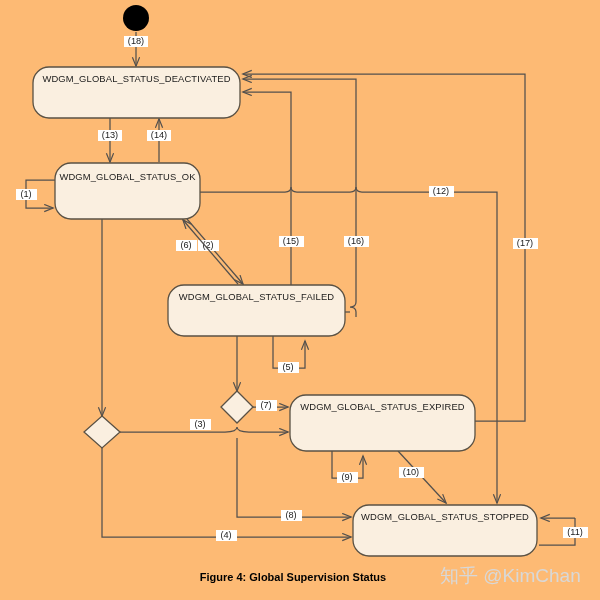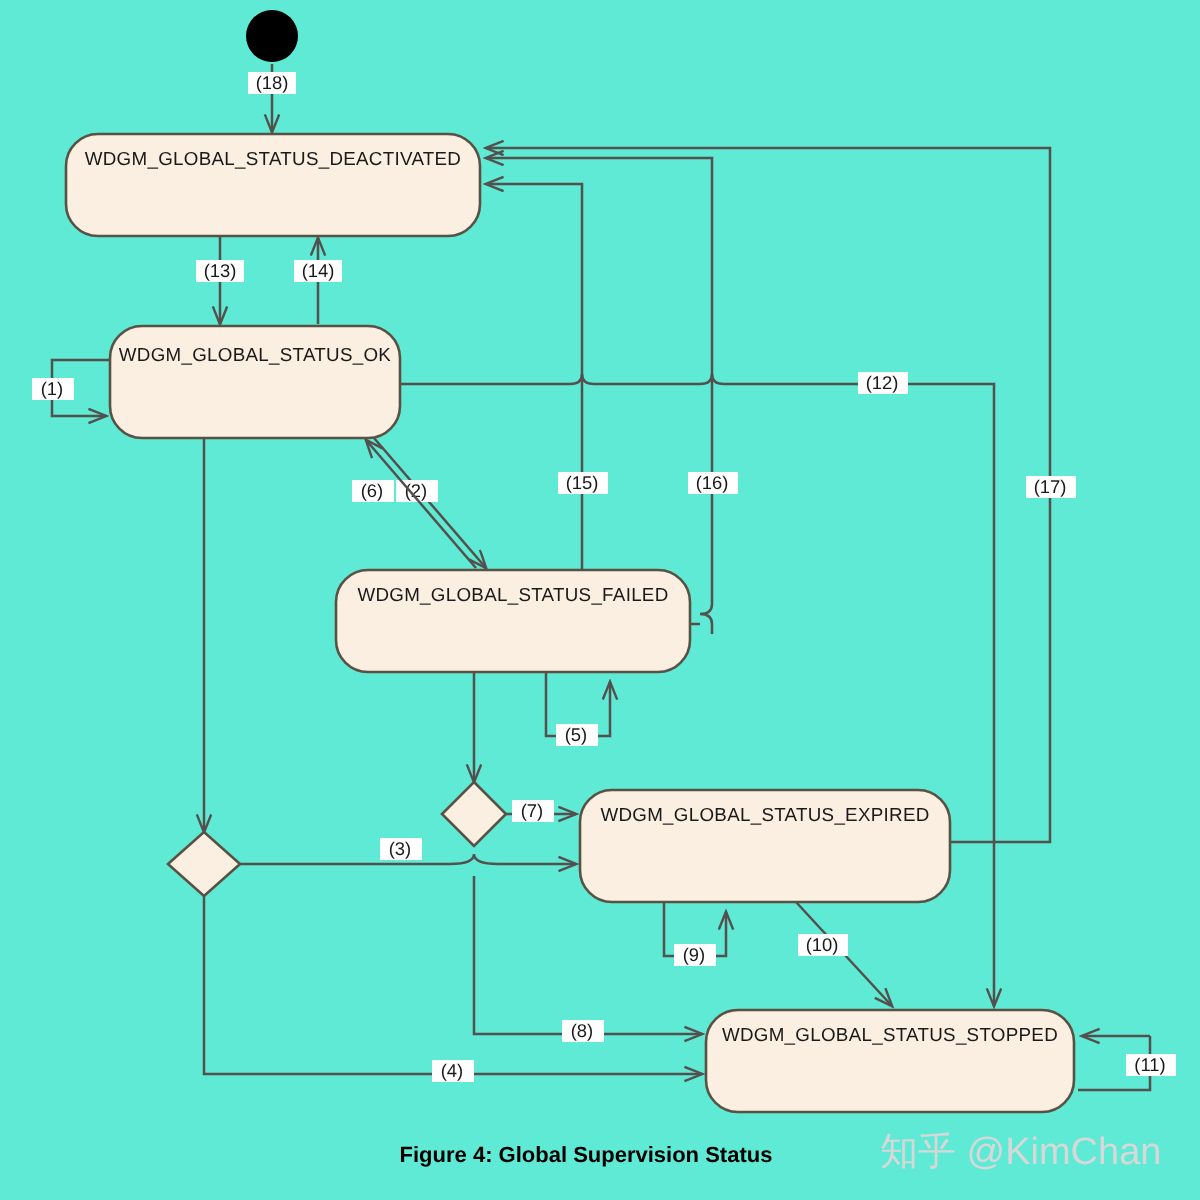--- a/index.html
+++ b/index.html
@@ -10,21 +10,21 @@
   body {
     width: 600px;
     height: 600px;
     font-family: "Liberation Sans", sans-serif;
     overflow: hidden;
   }
   #diagram-root {
     position: relative;
     width: 600px;
     height: 600px;
-    background: #5eead4;
+    background: #fdba74;
   }
   svg#state-diagram {
     position: absolute;
     left: 0;
     top: 0;
     width: 600px;
     height: 600px;
   }
   .state-label {
     font-family: "Liberation Sans", sans-serif;

